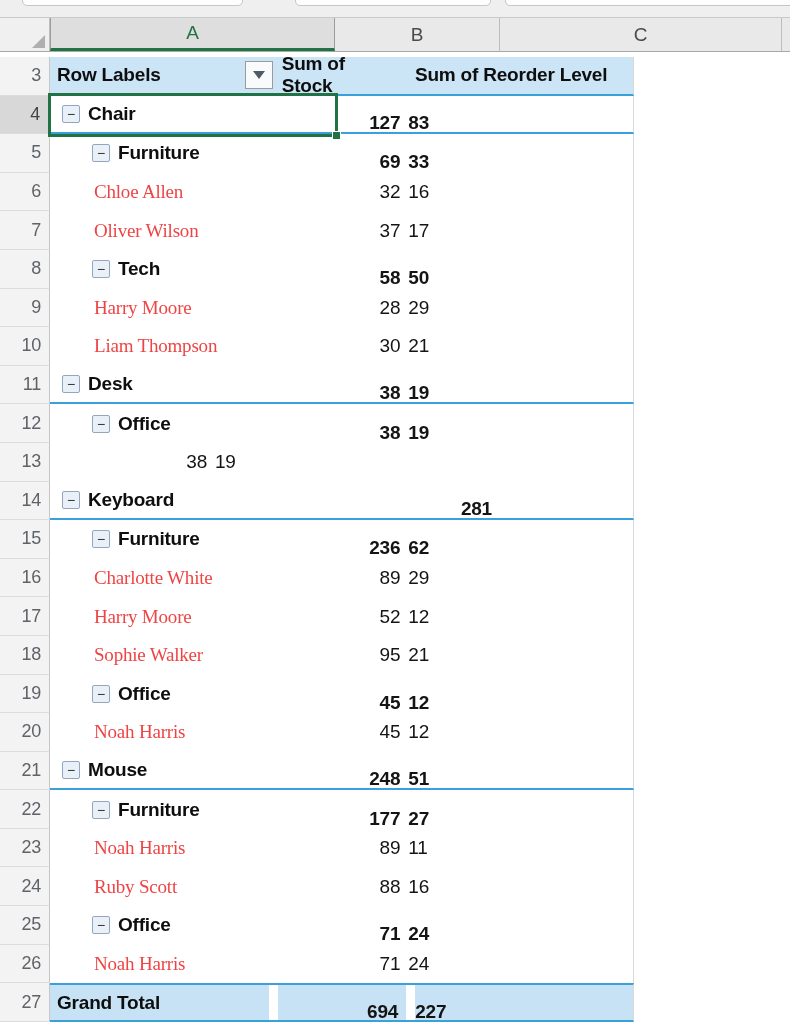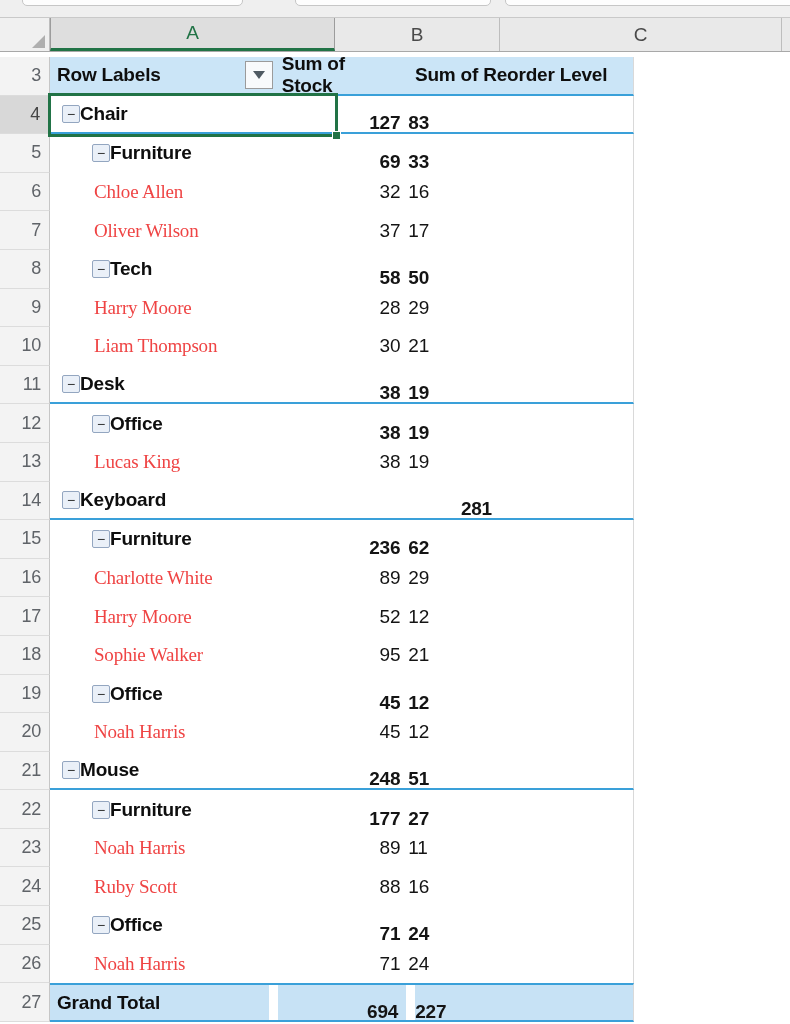--- a/index.html
+++ b/index.html
@@ -53,21 +53,21 @@
                 width:28px; height:28px; background:#F8FAFC; border:1px solid #9B9B9B;
                 display:flex; align-items:center; justify-content:center; cursor:default; }
   .tri { width:0; height:0; border-left:6px solid transparent; border-right:6px solid transparent;
          border-top:8px solid #4F5A63; }
 
   .collapse-btn { display:inline-flex; align-items:center; justify-content:center;
                   width:18px; height:18px; flex:0 0 18px; background:#EAF0F8; border:1px solid #93A6C0;
                   border-radius:2px; font-size:14px; line-height:14px; color:#333; }
   .collapse-btn.ind1 { margin-left:12px; }
   .collapse-btn.ind2 { margin-left:42px; }
-  .row-label { color:#0E0E0E; }
+  .row-label { margin-left:8px; color:#0E0E0E; }
   .row-label.lvl1, .row-label.lvl2, .row-label.tlabel { font-weight:bold; }
   .row-label.lvl3 { margin-left:44px; color:#ef4444;font-family:Liberation Serif, serif; }
   .row-label.tlabel { margin-left:7px; }
   .val { color:#141414; }
   .val.b-bold { font-weight:bold;margin-top:18px; }
 
   
   .selection { position:absolute; left:48px; top:93px; width:290px; height:44px;
                border:3px solid #217346; pointer-events:none; }
   .fill-handle { position:absolute; right:-6px; bottom:-6px; width:9px; height:9px;
@@ -291,23 +291,20 @@
             <span class="val b-bold">19</span>
           </div>
         </div>
         <div class="sliver"></div>
       </div>
       <div class="row">
         <div class="gutter">
           <span>13</span>
         </div>
         <div class="abc">
-          <div class="cell a">
-            <span class="row-label lvl3">Lucas King</span>
-          </div>
           <div class="cell b">
             <span class="val">38</span>
           </div>
           <div class="cell c">
             <span class="val">19</span>
           </div>
         </div>
         <div class="sliver"></div>
       </div>
       <div class="row">

